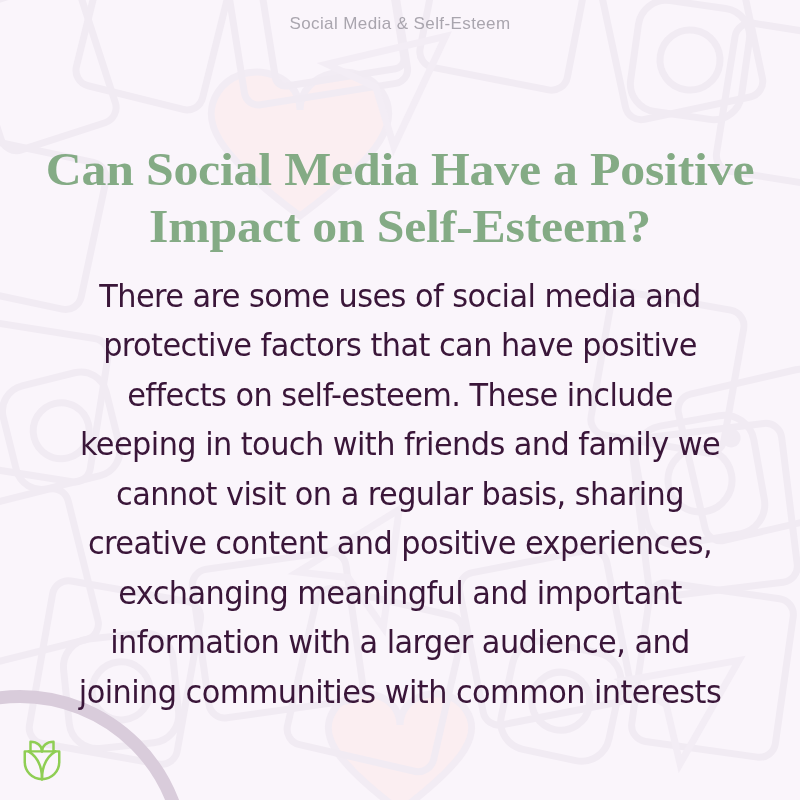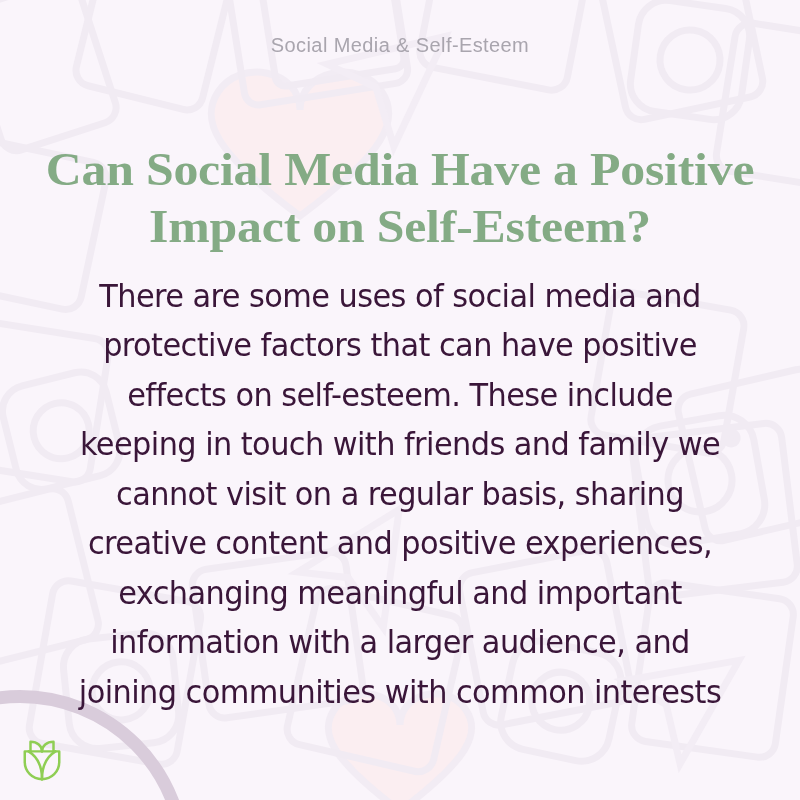--- a/index.html
+++ b/index.html
@@ -42,26 +42,25 @@
     box-sizing: border-box;
   }
 
   
   #eyebrow {
     position: absolute;
     top: 14px;
     left: 0;
     width: 800px;
     text-align: center;
-    font-size: 20px;
+    font-size: 17px;
     letter-spacing: 0.4px;
     color: #a9a5ae;
     font-family: "Liberation Sans", sans-serif;
     white-space: nowrap;
-    margin-top: 20px;
   }
 
   #headline {
     position: absolute;
     top: 110px;
     left: 40px;
     width: 720px;
     text-align: center;
     font-family: "Liberation Serif", serif;
     font-weight: bold;

